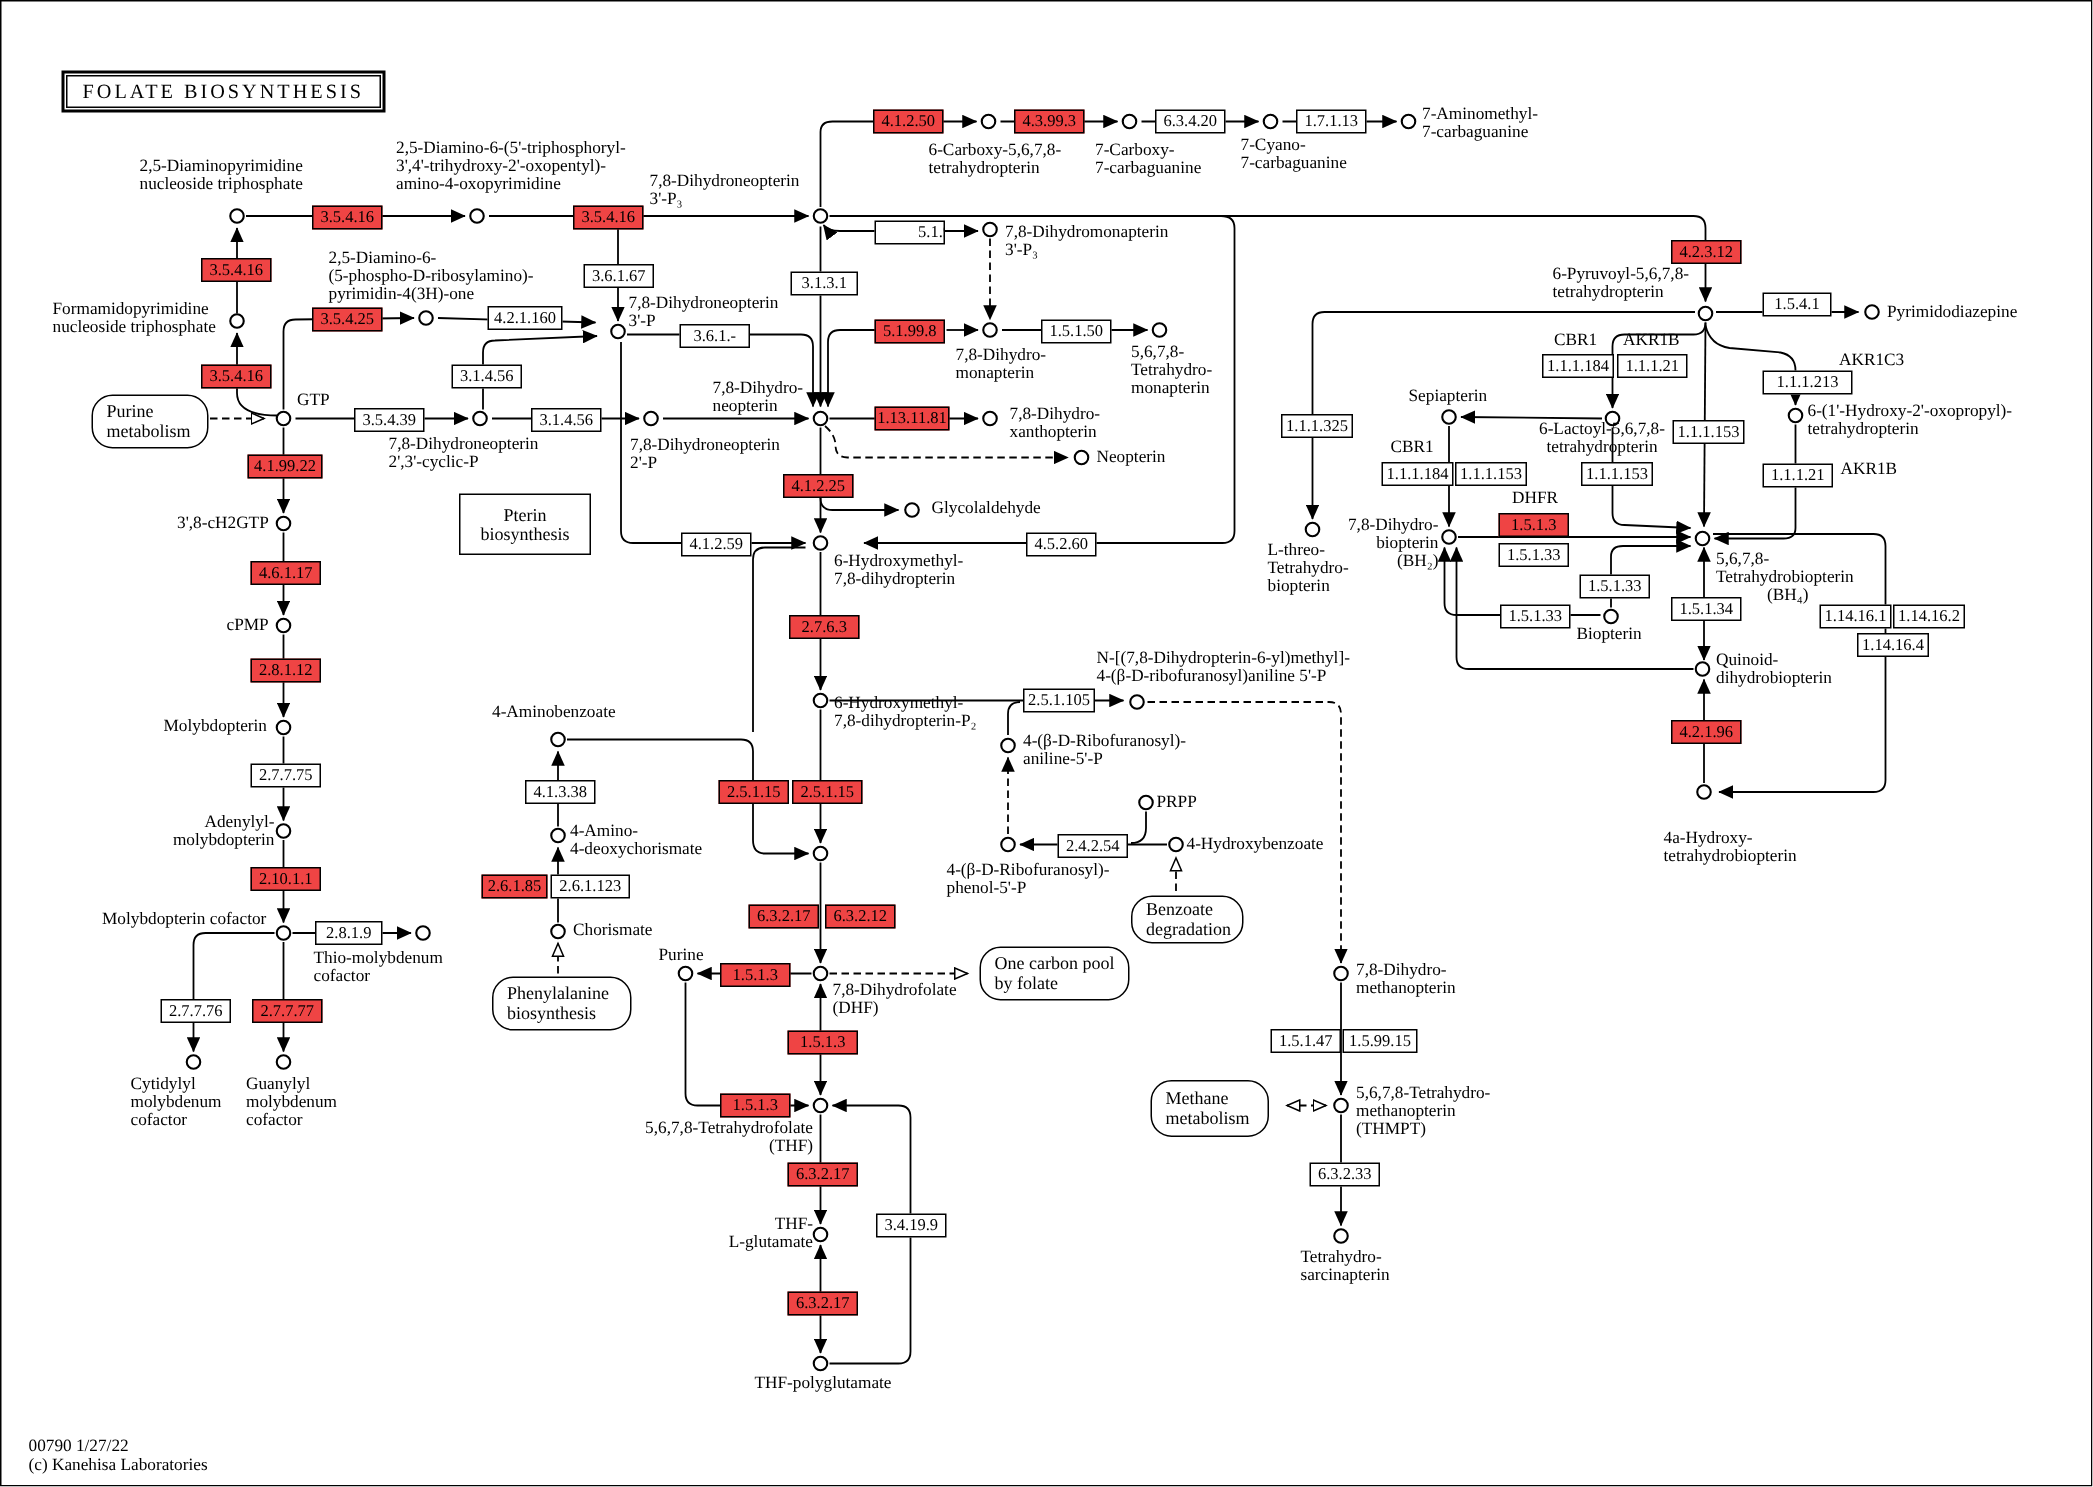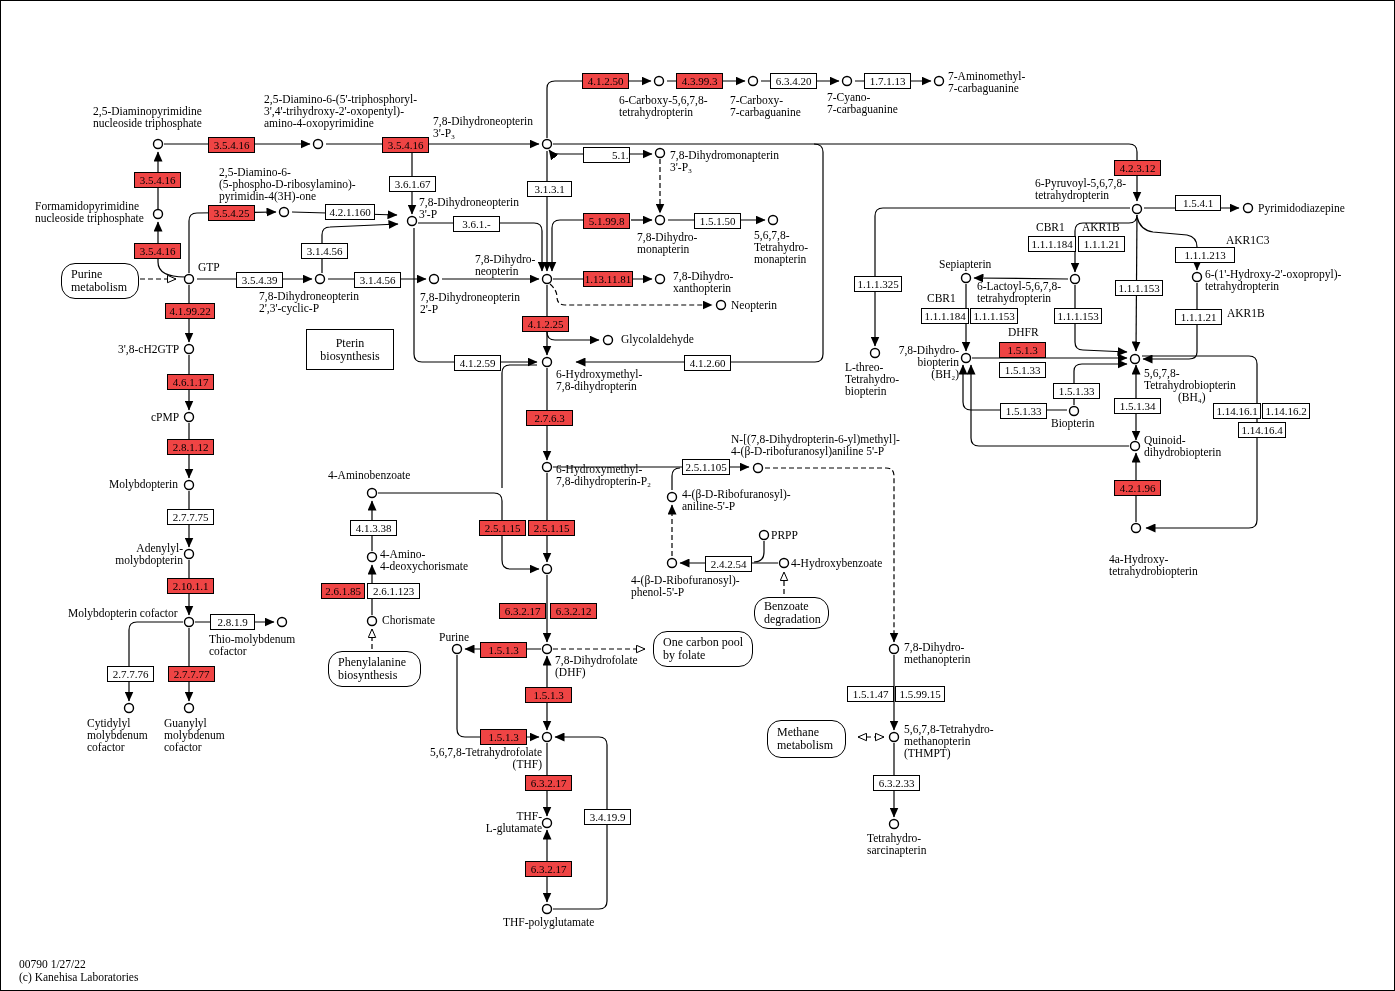--- a/index.html
+++ b/index.html
@@ -179,20 +179,23 @@
         <circle cx="965" cy="357" r="4.5" fill="#fff" stroke="#000" stroke-width="1.4"></circle>
         <circle cx="965" cy="277" r="4.5" fill="#fff" stroke="#000" stroke-width="1.4"></circle>
         <circle cx="874" cy="352" r="4.5" fill="#fff" stroke="#000" stroke-width="1.4"></circle>
         <circle cx="1073" cy="410" r="4.5" fill="#fff" stroke="#000" stroke-width="1.4"></circle>
         <circle cx="1134" cy="358" r="4.5" fill="#fff" stroke="#000" stroke-width="1.4"></circle>
         <circle cx="1134" cy="445" r="4.5" fill="#fff" stroke="#000" stroke-width="1.4"></circle>
         <circle cx="1135" cy="527" r="4.5" fill="#fff" stroke="#000" stroke-width="1.4"></circle>
       </g>
   </svg>
 
+  <div id="title-box">
+    <div class="inner">FOLATE  BIOSYNTHESIS</div>
+  </div>
 
   <div class="footer" style="top:957px">00790 1/27/22</div>
   <div class="footer" style="top:970px">(c) Kanehisa Laboratories</div>
 <div class="ebox green" style="left: 207px; top: 136px; width: 47px;">3.5.4.16</div>
     <div class="ebox green" style="left: 381px; top: 136px; width: 47px;">3.5.4.16</div>
     <div class="ebox green" style="left: 133px; top: 171px; width: 47px;">3.5.4.16</div>
     <div class="ebox green" style="left: 133px; top: 242px; width: 47px;">3.5.4.16</div>
     <div class="ebox green" style="left: 207px; top: 204px; width: 47px;">3.5.4.25</div>
     <div class="ebox" style="left: 324px; top: 203px; width: 50px;">4.2.1.160</div>
     <div class="ebox" style="left: 388px; top: 175px; width: 47px;">3.6.1.67</div>
@@ -200,21 +203,21 @@
     <div class="ebox" style="left: 300px; top: 242px; width: 47px;">3.1.4.56</div>
     <div class="ebox" style="left: 235px; top: 271px; width: 47px;">3.5.4.39</div>
     <div class="ebox" style="left: 353px; top: 271px; width: 47px;">3.1.4.56</div>
     <div class="ebox" style="left: 526px; top: 180px; width: 45px;">3.1.3.1</div>
     <div class="ebox" style="left: 582px; top: 146px; width: 47px; padding-left: 28px;">5.1.99.7</div>
     <div class="ebox green" style="left: 582px; top: 212px; width: 47px;">5.1.99.8</div>
     <div class="ebox" style="left: 693px; top: 212px; width: 47px;">1.5.1.50</div>
     <div class="ebox green" style="left: 582px; top: 270px; width: 50px;">1.13.11.81</div>
     <div class="ebox green" style="left: 521px; top: 315px; width: 47px;">4.1.2.25</div>
     <div class="ebox" style="left: 453px; top: 354px; width: 47px;">4.1.2.59</div>
-    <div class="ebox" style="left: 683px; top: 354px; width: 47px;">4.1.2.60</div>
+    <div class="ebox" style="left: 683px; top: 354px; width: 47px;">4.5.2.60</div>
     <div class="ebox green" style="left: 581px; top: 72px; width: 47px;">4.1.2.50</div>
     <div class="ebox green" style="left: 675px; top: 72px; width: 47px;">4.3.99.3</div>
     <div class="ebox" style="left: 769px; top: 72px; width: 47px;">6.3.4.20</div>
     <div class="ebox" style="left: 863px; top: 72px; width: 47px;">1.7.1.13</div>
     <div class="ebox green" style="left: 164px; top: 302px; width: 50px;">4.1.99.22</div>
     <div class="ebox green" style="left: 166px; top: 373px; width: 47px;">4.6.1.17</div>
     <div class="ebox green" style="left: 166px; top: 438px; width: 47px;">2.8.1.12</div>
     <div class="ebox" style="left: 166px; top: 508px; width: 47px;">2.7.7.75</div>
     <div class="ebox green" style="left: 166px; top: 577px; width: 47px;">2.10.1.1</div>
     <div class="ebox" style="left: 209px; top: 613px; width: 45px;">2.8.1.9</div>
@@ -327,21 +330,21 @@
 methanopterin</div>
     <div class="lbl" style="left: 903px; top: 722px;">5,6,7,8-Tetrahydro-
 methanopterin
 (THMPT)</div>
     <div class="lbl" style="left: 866px; top: 831px;">Tetrahydro-
 sarcinapterin</div>
     <div class="lbl" style="left: 1034px; top: 176px;">6-Pyruvoyl-5,6,7,8-
 tetrahydropterin</div>
     <div class="lbl" style="left: 1257px; top: 201px;">Pyrimidodiazepine</div>
     <div class="lbl" style="left: 938px; top: 257px;">Sepiapterin</div>
-    <div class="lbl" style="left: 976px; top: 279px;">6-Lactoyl-5,6,7,8-
+    <div class="lbl" style="left: 1025px; top: 279px; text-align: center;">6-Lactoyl-5,6,7,8-
 tetrahydropterin</div>
     <div class="lbl r" style="left: 958px; top: 343px;">7,8-Dihydro-
 biopterin
 (BH₂)</div>
     <div class="lbl" style="left: 844px; top: 360px;">L-threo-
 Tetrahydro-
 biopterin</div>
     <div class="lbl" style="left: 1050px; top: 416px;">Biopterin</div>
     <div class="lbl" style="left: 1143px; top: 366px;">5,6,7,8-
 Tetrahydrobiopterin</div>

